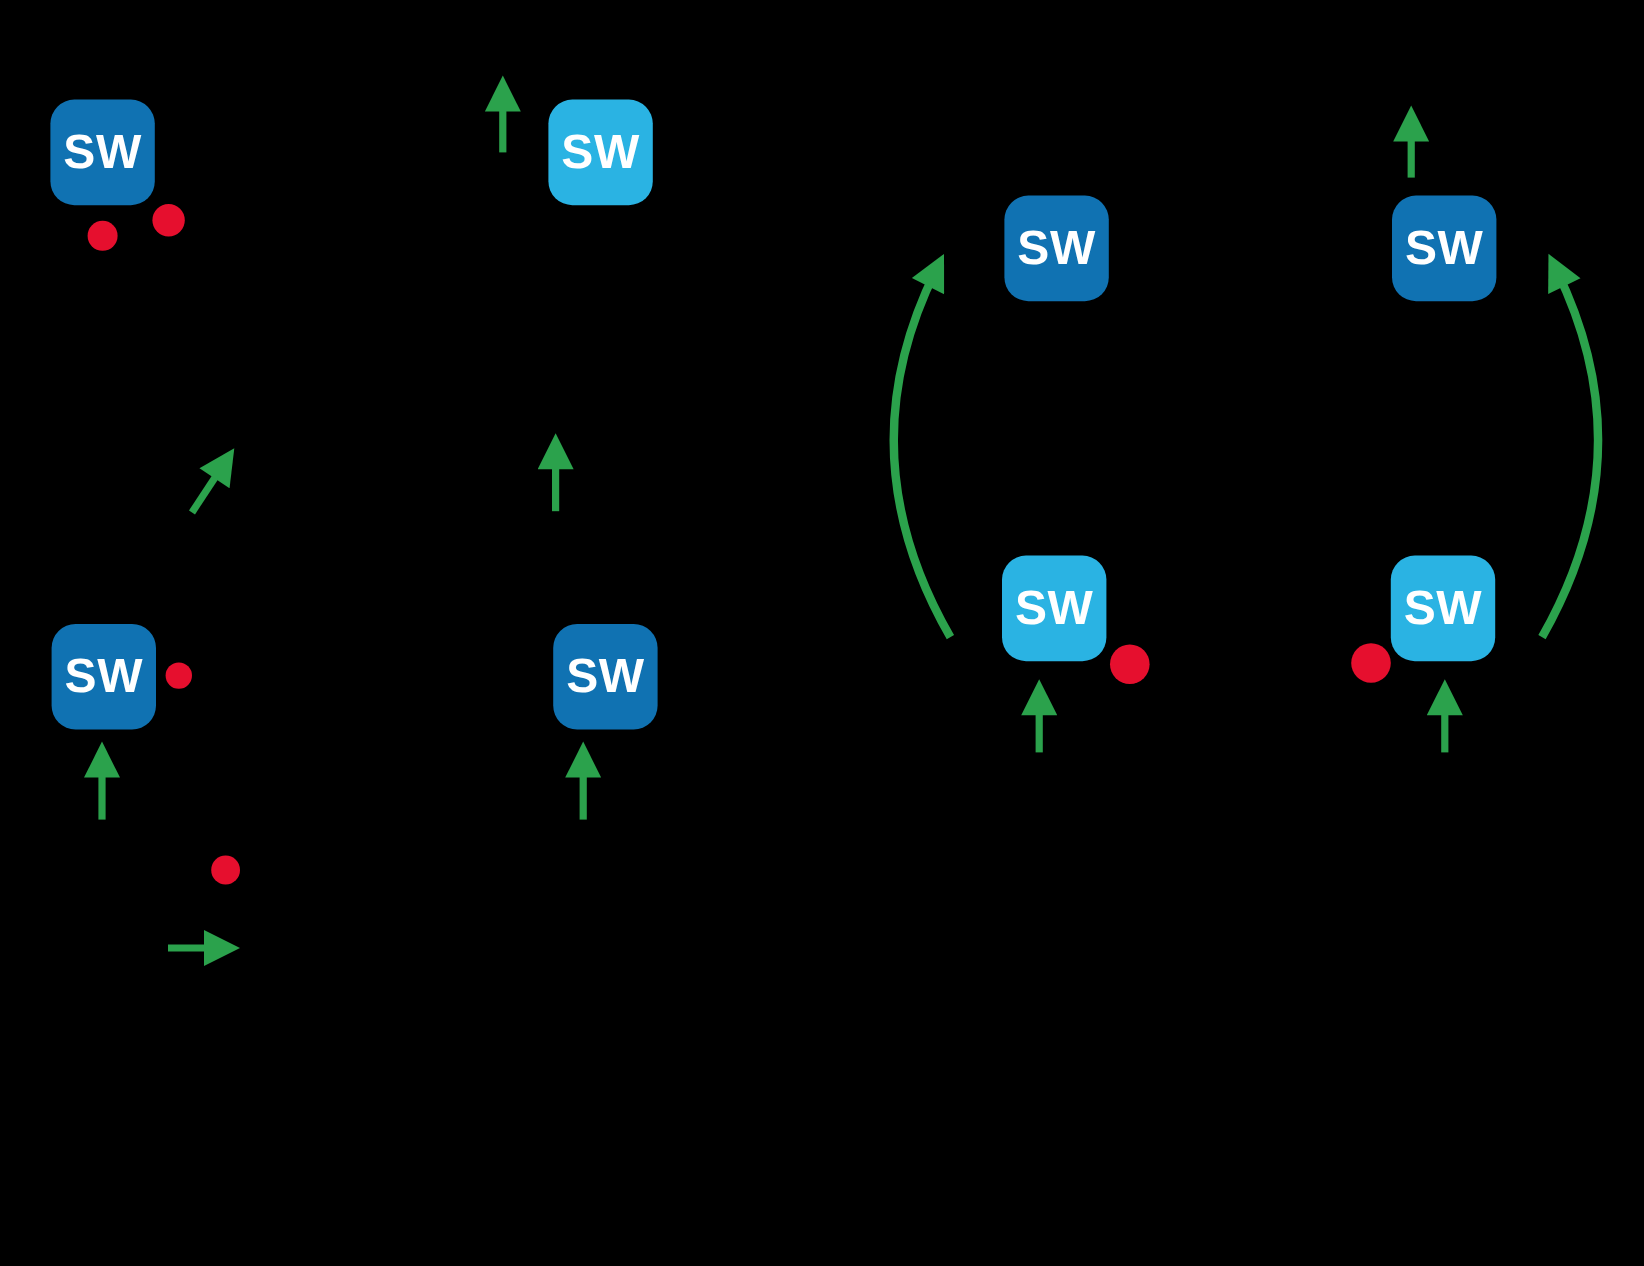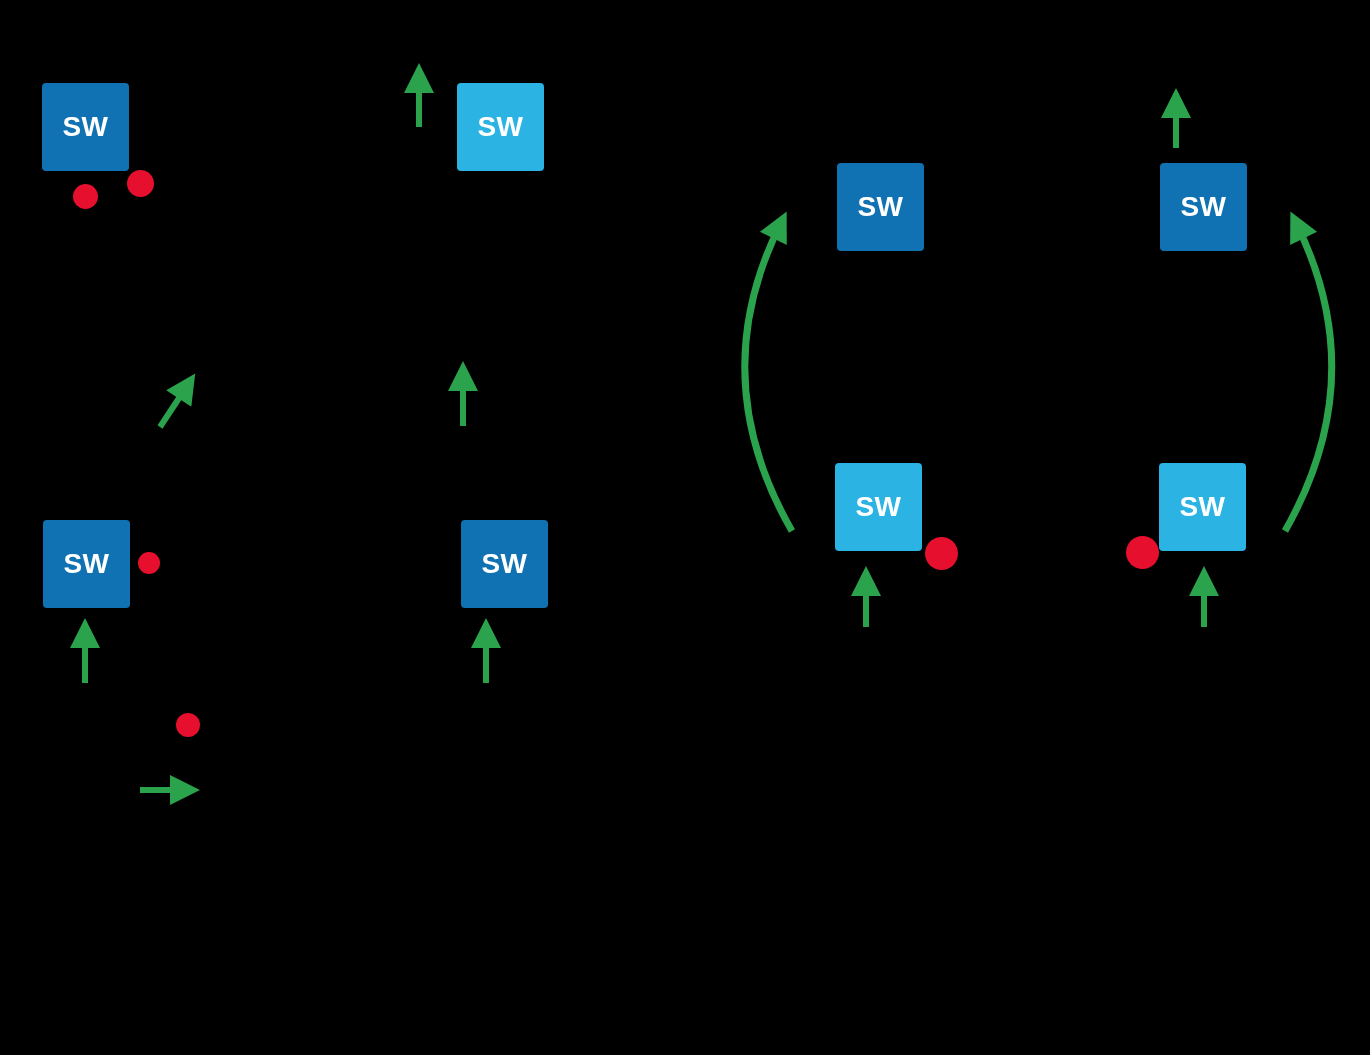--- a/index.html
+++ b/index.html
@@ -16,26 +16,26 @@
     width:1370px;
     height:1055px;
     background:var(--bg,#000);
     overflow:hidden;
     font-family:"Liberation Sans", sans-serif;
   }
   .sw-box{
     position:absolute;
     width:87px;
     height:88px;
-    border-radius:4px;
+    border-radius:20px;
     display:flex;
     align-items:center;
     justify-content:center;
     color:var(--white,#fff);
-    font-size:28px;
+    font-size:40px;
     font-weight:700;
     letter-spacing:0.5px;
     user-select:none;
   }
   .sw-box.dark{background:var(--dark-blue,#1072b2);}
   .sw-box.light{background:var(--light-blue,#2ab3e3);}
   .dot{
     position:absolute;
     background:var(--red,#e60f2e);
     border-radius:50%;

